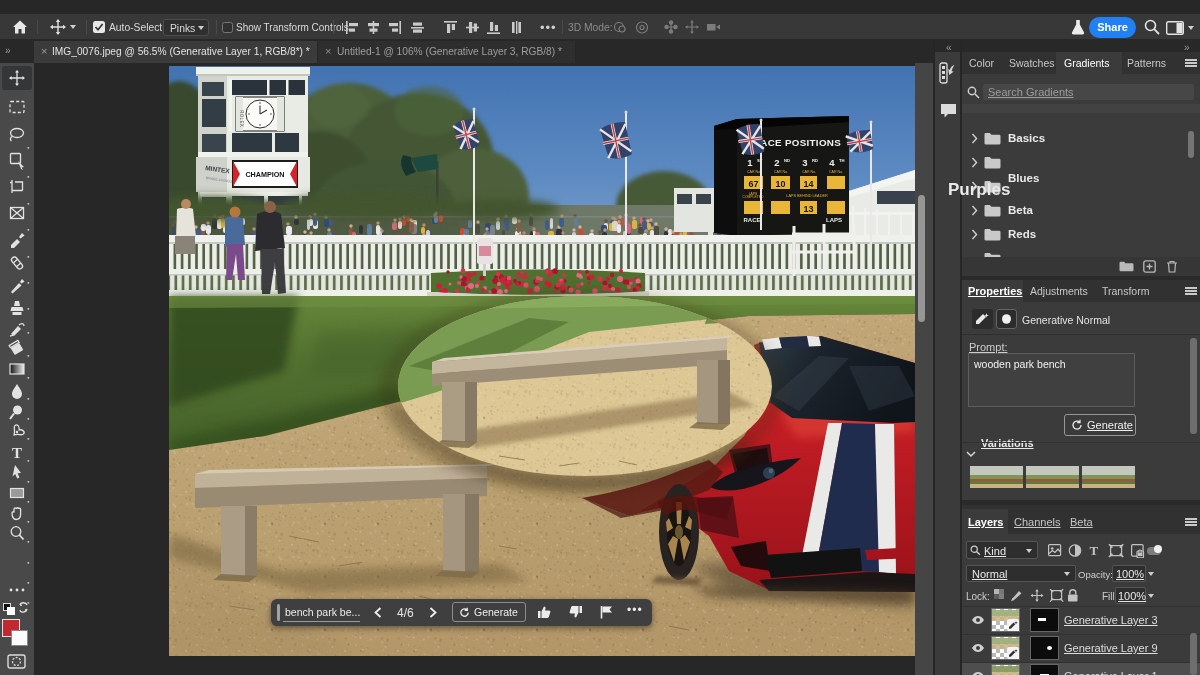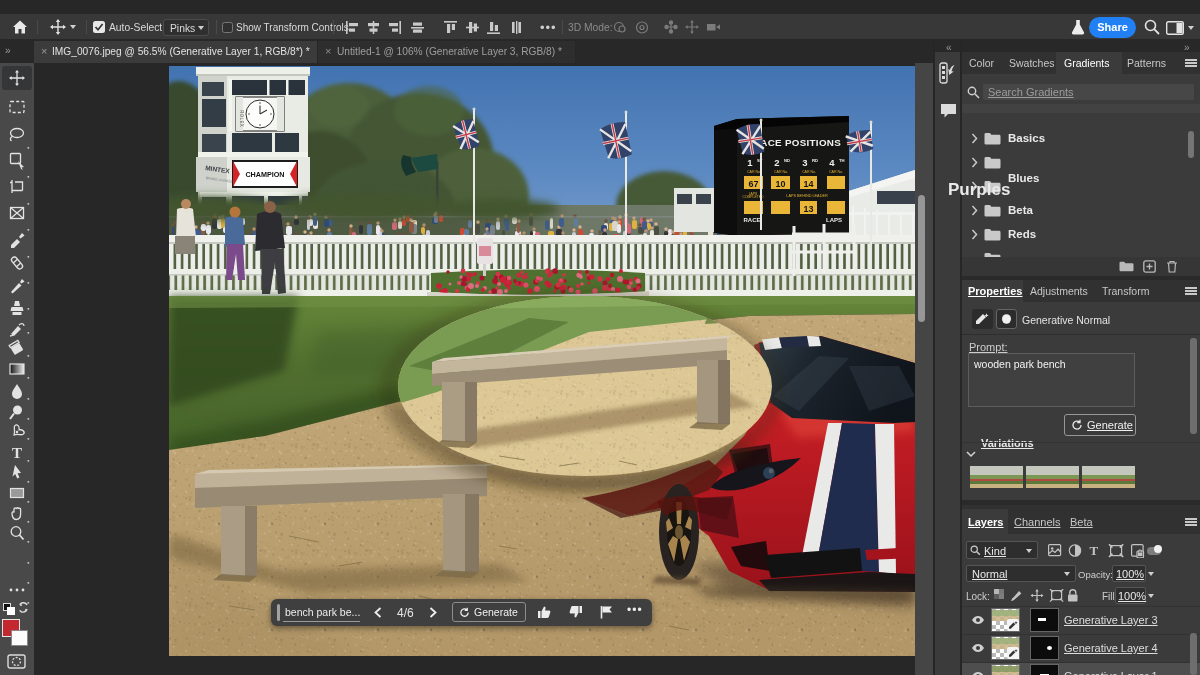--- a/index.html
+++ b/index.html
@@ -1444,21 +1444,21 @@
 <div class="abs" style="left:992px;top:637px;width:27px;height:22px;background:conic-gradient(#fff 0 25%,#b9b9b9 0 50%,#fff 0 75%,#b9b9b9 0) 0 0/8px 8px;outline:1px solid #666"></div>
 <div class="abs" style="left:992px;top:638px;width:27px;height:6px;background:#9fb079;opacity:.95"></div>
 <div class="abs" style="left:992px;top:644px;width:27px;height:5px;background:#c8b184;opacity:.85"></div>
 <div class="abs" style="left:1007px;top:647px;width:12px;height:12px;background:#f4f4f4;border-radius:2px"></div>
 <svg class="abs" style="left:1008px;top:648px" width="10" height="10" viewBox="0 0 10 10">
       <path d="M1 7l4.5-4.5 1.8 1.8L2.8 8.8H1z" fill="#333"></path>
       <path d="M8 1l.5 1.3L9.8 2.8 8.5 3.3 8 4.6 7.5 3.3 6.2 2.8 7.5 2.3z" fill="#333"></path>
     </svg>
 <div class="abs" style="left:1031px;top:637px;width:27px;height:22px;background:#0c0c0c;outline:1px solid #666"></div>
 <div class="abs" style="left:1047px;top:634px;width:5px;height:4px;background:#fff;border-radius:50%;margin-top:12px"></div>
-<div class="abs t11" style="left:1064px;top:642px;color:#dedede">Generative Layer 4</div>
+<div class="abs t11" style="left:1064px;top:642px;color:#dedede">Generative Layer 9</div>
 <div class="abs" style="left:962px;top:662px;width:238px;height:28px;background:#4e4e4e"></div>
 <div class="abs" style="left:962px;top:662px;width:238px;height:1px;background:#323232"></div>
 <svg class="abs" style="left:971px;top:671px" width="14" height="10" viewBox="0 0 14 10">
       <path d="M1 5C3 1.7 5 1 7 1s4 .7 6 4c-2 3.3-4 4-6 4S3 8.3 1 5z" fill="#d0d0d0"></path>
       <circle cx="7" cy="5" r="2" fill="#3b3b3b"></circle>
     </svg>
 <div class="abs" style="left:992px;top:665px;width:27px;height:22px;background:conic-gradient(#fff 0 25%,#b9b9b9 0 50%,#fff 0 75%,#b9b9b9 0) 0 0/8px 8px;outline:1px solid #666"></div>
 <div class="abs" style="left:992px;top:666px;width:27px;height:6px;background:#8a9a62;opacity:.95"></div>
 <div class="abs" style="left:992px;top:672px;width:27px;height:5px;background:#c8b184;opacity:.85"></div>
 

